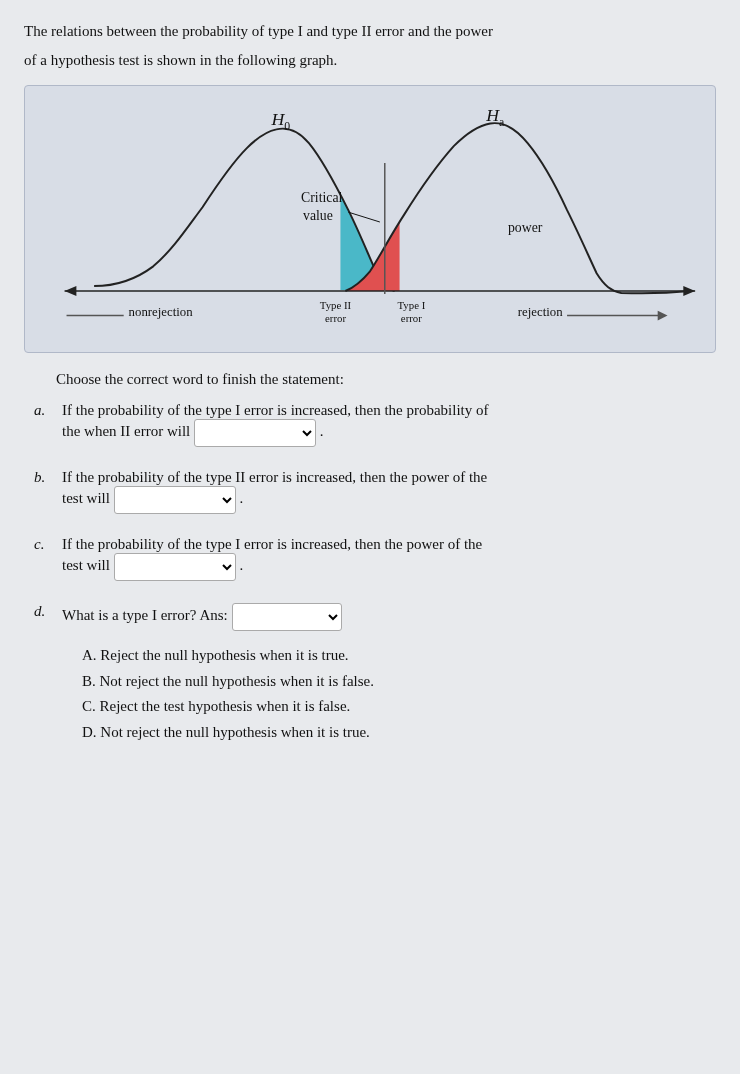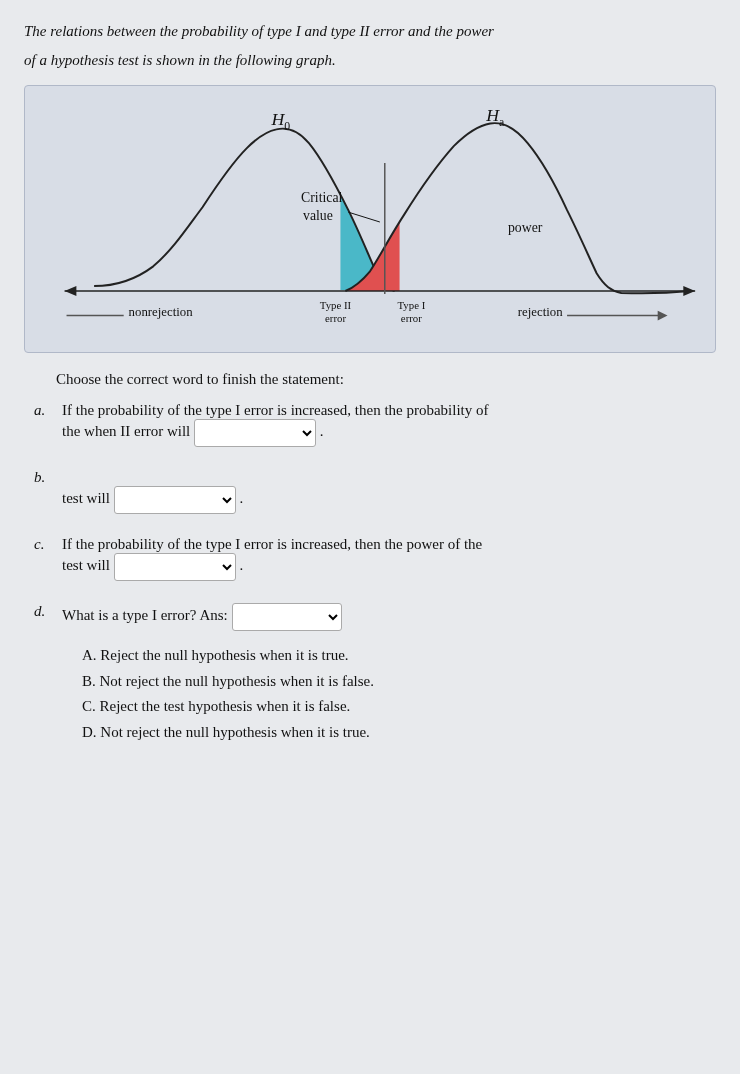--- a/index.html
+++ b/index.html
@@ -9,21 +9,20 @@
       background: #e8eaed;
       width: 740px;
       min-height: 1074px;
       padding: 20px 24px;
       color: #111;
     }
     .intro-text {
       font-size: 15px;
       line-height: 1.5;
       margin-bottom: 14px;
-      font-style: italic;
     }
     .graph-container {
       background: #d8dde6;
       border: 1px solid #b0b8c8;
       border-radius: 4px;
       padding: 16px 10px 10px 10px;
       margin-bottom: 18px;
       position: relative;
       width: 100%;
     }
@@ -159,20 +158,21 @@
         </select>
         <span> .</span>
       </div>
     </div>
   </div>
 
   <div class="question-item">
     <div style="display:flex; align-items:flex-start; gap:6px;">
       <span class="q-letter">b.</span>
       <div class="q-text-wrap">
+        <span>If the probability of the type II error is increased, then the power of the</span>
         <br>
         <span>test will </span>
         <select class="inline-select">
           <option value=""></option>
           <option value="increase">increase</option>
           <option value="decrease">decrease</option>
           <option value="stay the same">stay the same</option>
         </select>
         <span> .</span>
       </div>

